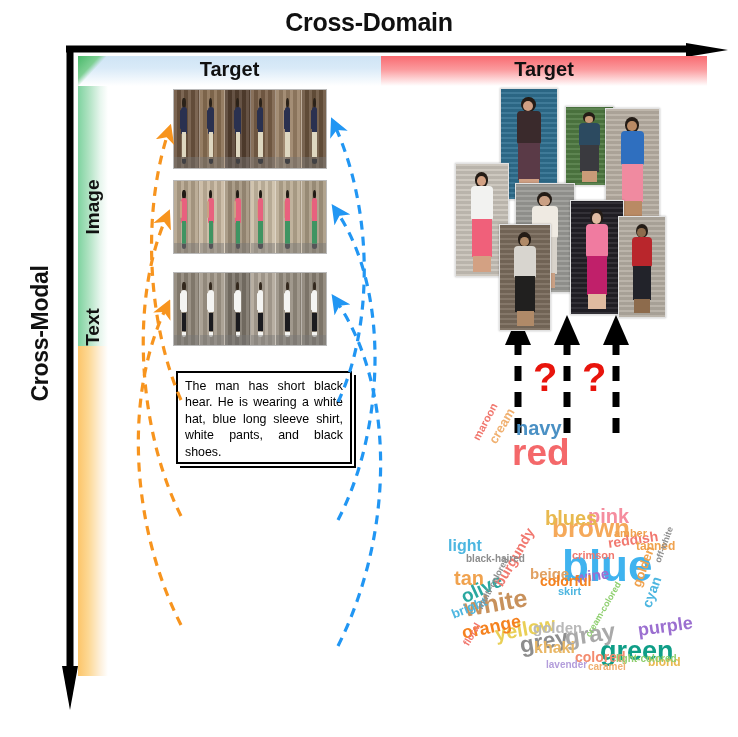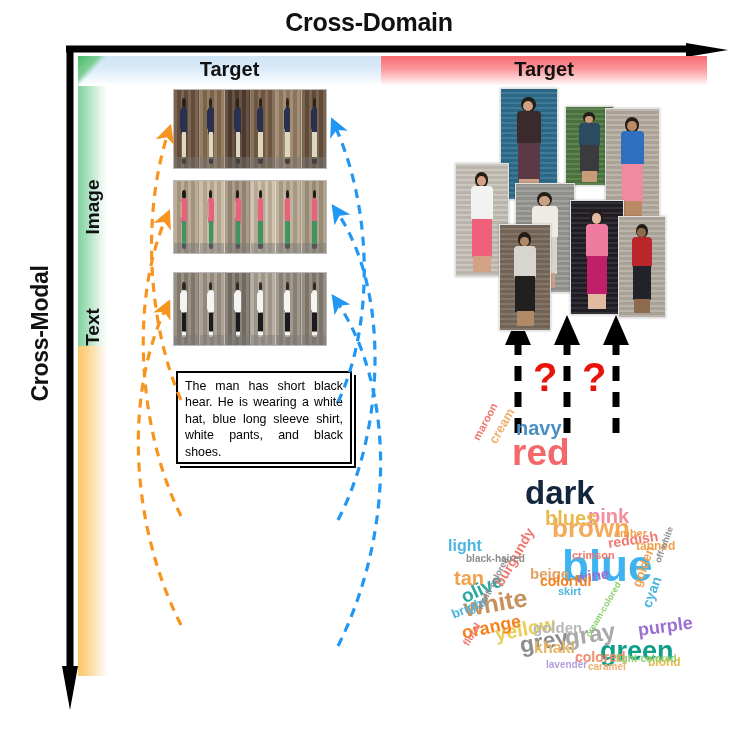--- a/index.html
+++ b/index.html
@@ -365,21 +365,20 @@
       <polygon points="62,0 75,30 49,30" fill="#000"></polygon>
       <polygon points="111,0 124,30 98,30" fill="#000"></polygon>
     </svg>
     <div class="qmark" style="left:28px;top:42px;">?</div>
     <div class="qmark" style="left:77px;top:42px;">?</div>
   </div>
 
   <div id="wordcloud">
       <span class="wc" style="left: 122px; top: 116px; font-size: 44px; color: rgb(63, 179, 239); transform: rotate(0deg); transform-origin: 0px 50%;">blue</span>
       <span class="wc" style="left: 72px; top: 6px; font-size: 37px; color: rgb(244, 104, 106); transform: rotate(0deg); transform-origin: 0px 50%;">red</span>
-      <span class="wc" style="left: 85px; top: 48px; font-size: 33px; color: rgb(20, 38, 61); transform: rotate(0deg); transform-origin: 0px 50%;">dark</span>
       <span class="wc" style="left: 160px; top: 210px; font-size: 27px; color: rgb(15, 158, 135); transform: rotate(0deg); transform-origin: 0px 50%;">green</span>
       <span class="wc" style="left: 112px; top: 87px; font-size: 26px; color: rgb(245, 169, 90); transform: rotate(0deg); transform-origin: 0px 50%;">brown</span>
       <span class="wc" style="left: 24px; top: 168px; font-size: 25px; color: rgb(200, 145, 92); transform: rotate(-10deg); transform-origin: 0px 50%;">white</span>
       <span class="wc" style="left: 125px; top: 198px; font-size: 24px; color: rgb(169, 169, 169); transform: rotate(-8deg); transform-origin: 0px 50%;">gray</span>
       <span class="wc" style="left: 80px; top: 206px; font-size: 23px; color: rgb(141, 141, 141); transform: rotate(-10deg); transform-origin: 0px 50%;">grey</span>
       <span class="wc" style="left: 76px; top: -10px; font-size: 20px; color: rgb(74, 144, 196); transform: rotate(0deg); transform-origin: 0px 50%;">navy</span>
       <span class="wc" style="left: 148px; top: 78px; font-size: 20px; color: rgb(245, 141, 158); transform: rotate(0deg); transform-origin: 0px 50%;">pink</span>
       <span class="wc" style="left: 105px; top: 80px; font-size: 20px; color: rgb(232, 185, 79); transform: rotate(0deg); transform-origin: 0px 50%;">blues</span>
       <span class="wc" style="left: 8px; top: 110px; font-size: 16px; color: rgb(77, 182, 224); transform: rotate(0deg); transform-origin: 0px 50%;">light</span>
       <span class="wc" style="left: 14px; top: 140px; font-size: 20px; color: rgb(240, 162, 78); transform: rotate(0deg); transform-origin: 0px 50%;">tan</span>

